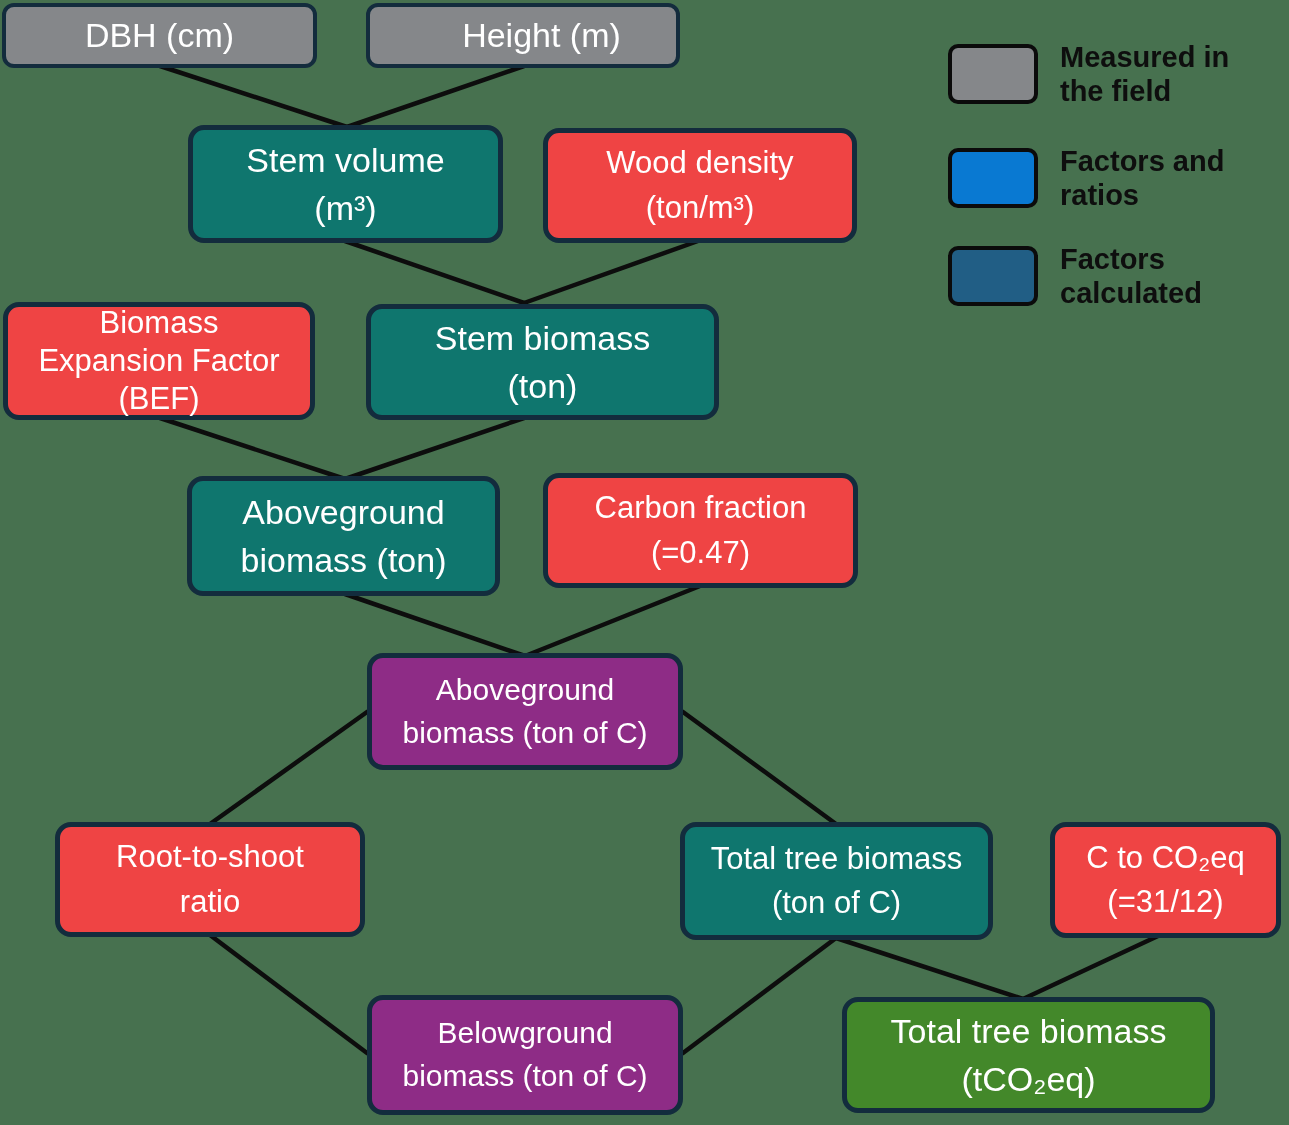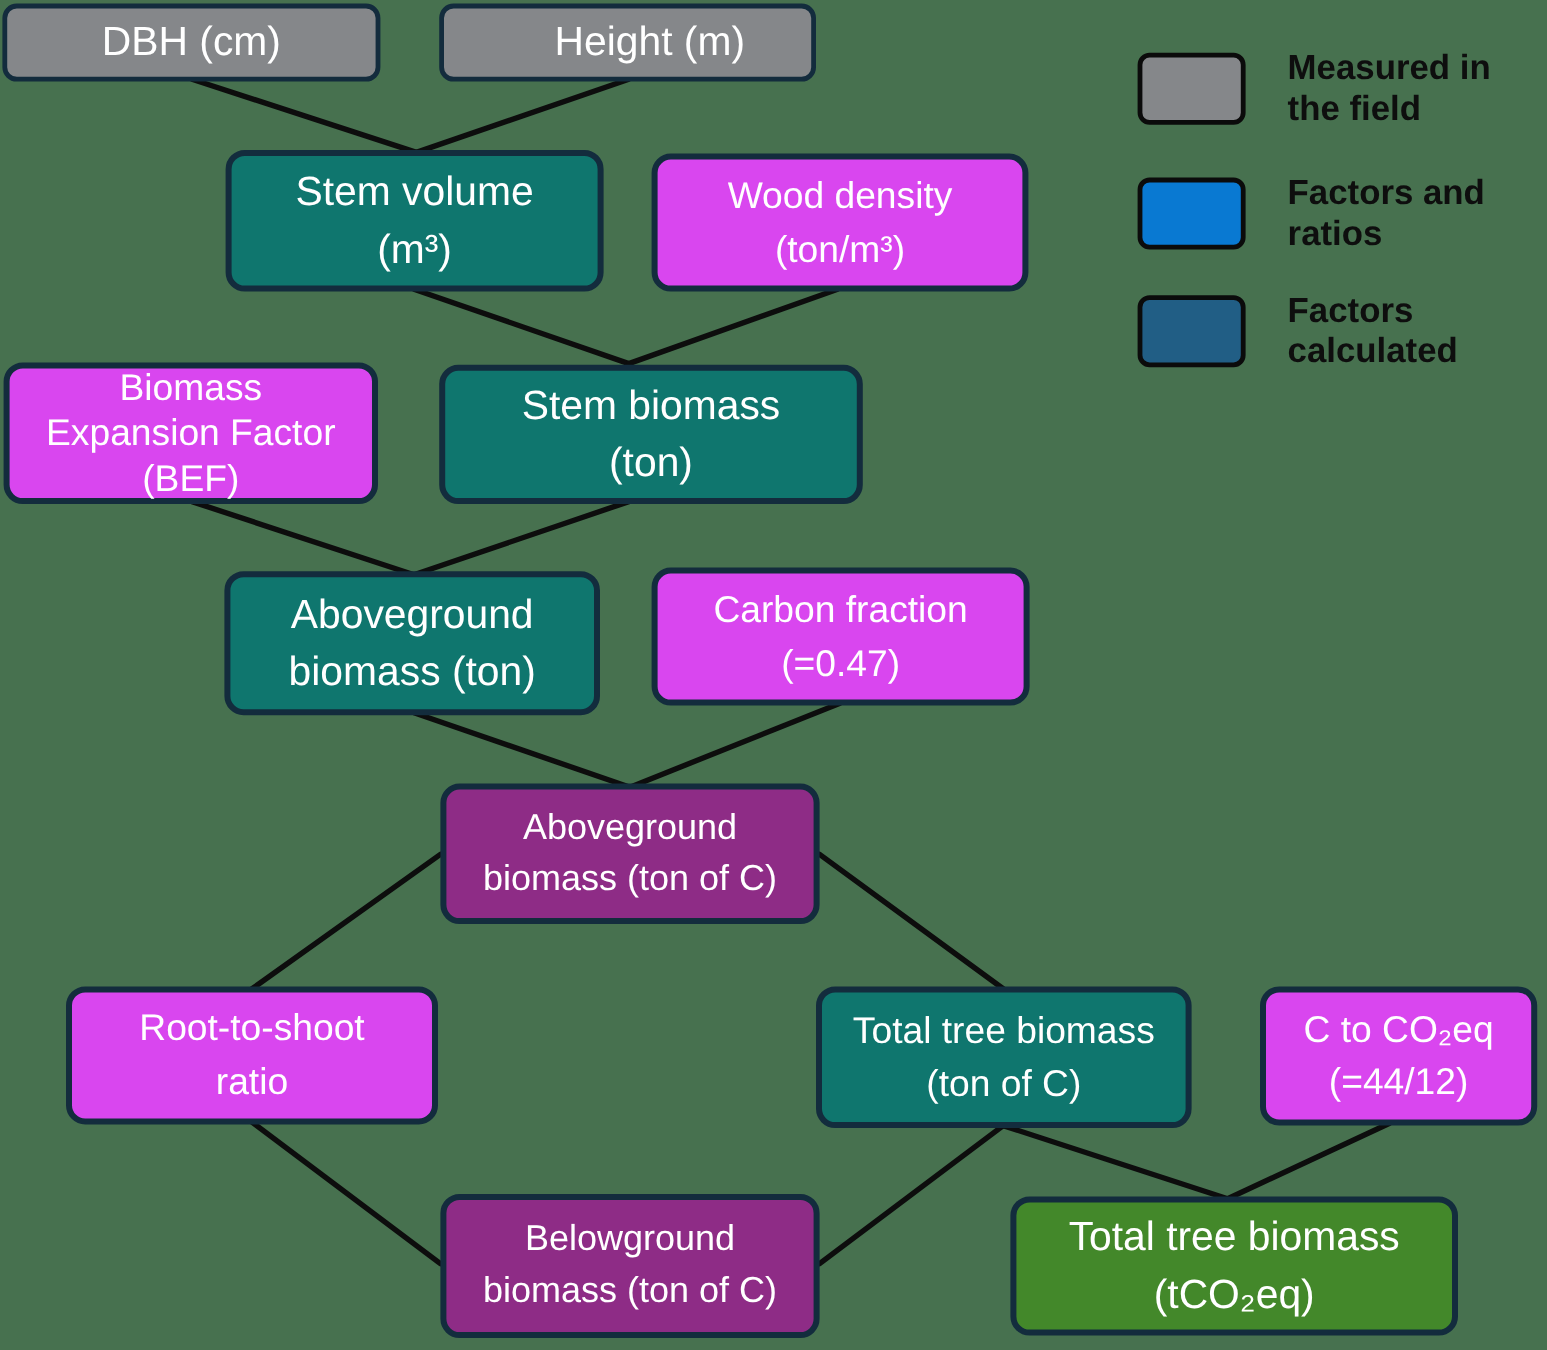--- a/index.html
+++ b/index.html
@@ -31,34 +31,34 @@
     justify-content:center;
     text-align:center;
     color:#ffffff;
     border:5px solid #132c3d;
     border-radius:16px;
     white-space:pre-line;
     line-height:1.42;
     padding:2px 6px;
   }
   .type-measured{background:#85878a;border-radius:12px;border-width:4px;}
-  .type-factor{background:#d946ef;}
+  .type-factor{background:#ef4444;}
   .type-outcome{background:#0f766e;}
   .type-carbon{background:#8e2c86;}
   .type-co2eq{background:#43882a;}
   .fs-lg{font-size:34px;}
   .fs-md{font-size:31px;}
   .fs-sm{font-size:30px;}
   .tight{line-height:1.22;}
   .legend-row{
     position:absolute;
     left:948px;
     display:flex;
     align-items:flex-start;
-    gap:35px;
+    gap:22px;
   }
   .swatch{
     box-sizing:border-box;
     width:90px;height:60px;
     flex:0 0 auto;
     border:4px solid #0b0b0b;
     border-radius:10px;
   }
   .swatch-measured{background:#85878a;}
   .swatch-factor{background:#0979d2;}
@@ -120,21 +120,21 @@
   <div class="node type-carbon fs-sm" style="left:367px;top:653px;width:316px;height:117px;">Aboveground
 biomass (ton of C)</div>
 
   <div class="node type-factor fs-md" style="left:55px;top:822px;width:310px;height:115px;">Root-to-shoot
 ratio</div>
 
   <div class="node type-outcome fs-md" style="left:680px;top:822px;width:313px;height:118px;">Total tree biomass
 (ton of C)</div>
 
   <div class="node type-factor fs-md" style="left:1050px;top:822px;width:231px;height:116px;">C to CO₂eq
-(=44/12)</div>
+(=31/12)</div>
 
   <div class="node type-carbon fs-sm" style="left:367px;top:995px;width:316px;height:120px;">Belowground
 biomass (ton of C)</div>
 
   <div class="node type-co2eq fs-lg" style="left:842px;top:997px;width:373px;height:116px;">Total tree biomass
 (tCO₂eq)</div>
 
   <div class="legend-row" style="top:44px;">
     <div class="swatch swatch-measured"></div>
     <div class="legend-label">Measured in

